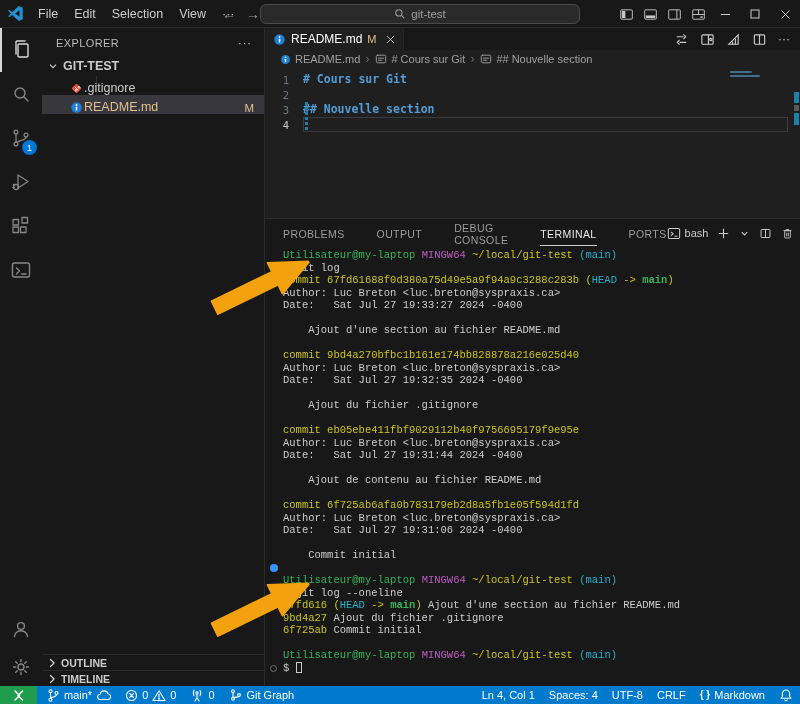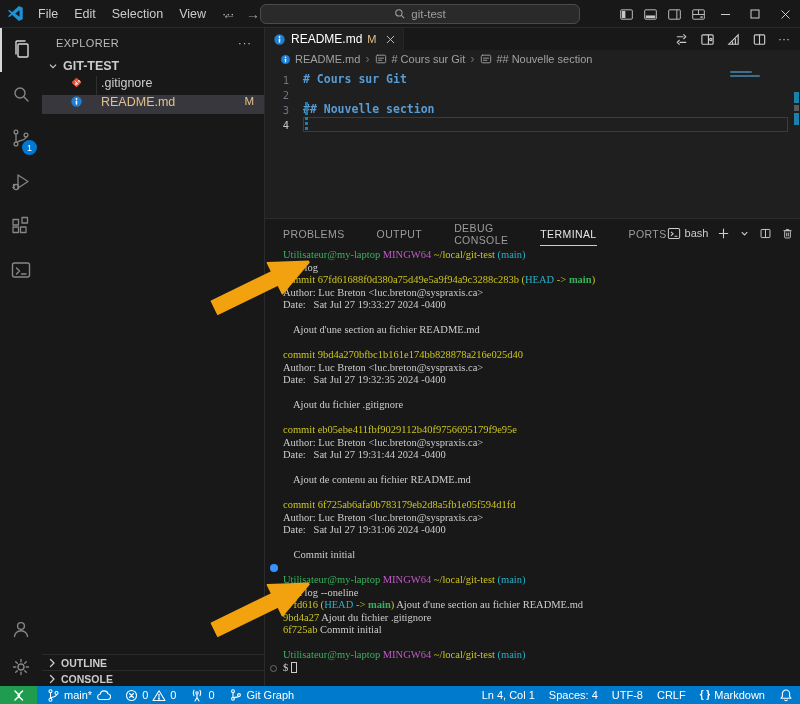--- a/index.html
+++ b/index.html
@@ -36,21 +36,21 @@
   .act.active{color:#d7d7d7;border-left:2px solid #d7d7d7}
   .act .badge{position:absolute;right:5px;bottom:5px;background:var(--badge_blue);color:#fff;
               border-radius:50%;width:15px;height:15px;font-size:9px;display:flex;align-items:center;justify-content:center}
   .act-spacer{flex:1}
 
   .sidebar{width:223px;background:#181818;border-right:1px solid #2b2b2b;display:flex;flex-direction:column;font-size:12.5px}
   .sb-head{display:flex;align-items:center;justify-content:space-between;padding:9px 12px 7px 14px;
            color:#bbbbbb;font-size:11px;letter-spacing:.4px}
   .sb-head .more{color:#cccccc;letter-spacing:1px}
   .sec-row{display:flex;align-items:center;gap:3px;height:20px;padding-left:4px;font-weight:bold;color:#cccccc}
-  .frow{display:flex;align-items:flex-start;gap:18px;height:19px;padding-left:28px;position:relative;color:#cccccc}
+  .frow{display:flex;align-items:flex-end;gap:1px;height:19px;padding-left:28px;position:relative;color:#cccccc}
   .frow.sel{background:#37373d}
   .frow .fname{flex:1}
   .frow.mod .fname,.frow.mod .fbadge{color:var(--modified)}
   .fbadge{padding-right:10px;font-size:11.5px}
   .indent-guide{position:absolute;left:54px;top:68px;width:1px;height:38px;background:#2f2f2f}
   .sb-bottom{margin-top:auto}
   .sb-sec{display:flex;align-items:center;gap:3px;height:16px;border-top:1px solid #2b2b2b;
           font-size:10.5px;font-weight:bold;color:#cccccc;padding-left:4px}
 
   .editorcol{flex:1;display:flex;flex-direction:column;min-width:0}
@@ -86,21 +86,21 @@
 
   
   .panel{height:468px;background:#181818;border-top:1px solid #2b2b2b;display:flex;flex-direction:column}
   .panel-head{height:28px;display:flex;align-items:center;flex:none}
   .ptabs{display:flex;align-items:center;gap:32px;padding-left:18px;font-size:10.5px;letter-spacing:.4px;color:#9d9d9d}
   .ptab{padding:7px 0 5px 0}
   .ptab.on{color:#e7e7e7;border-bottom:1px solid #cccccc}
   .pactions{margin-left:auto;display:flex;align-items:center;gap:9px;padding-right:12px;color:#cccccc}
   .pactions .shell{display:flex;align-items:flex-start;gap:4px;font-size:11px;color:#cccccc}
   .terminal{flex:1;position:relative;padding:2px 0 0 18px;overflow:hidden;background:#181818}
-  .tline{height:12.5px;line-height:12.5px;white-space:pre;font-family:Liberation Serif, serif;
+  .tline{height:12.5px;line-height:12.5px;white-space:pre;font-family:Liberation Mono, monospace;
          font-size:10.5px;color:var(--terminal_fg);position:relative}
   .tc-g{color:var(--terminal_green)} .tc-gb{color:var(--terminal_green);font-weight:bold}
   .tc-m{color:var(--terminal_magenta)} .tc-y{color:var(--terminal_yellow)}
   .tc-c{color:var(--terminal_cyan)} .tc-w{color:var(--terminal_fg)}
   .deco{position:absolute;left:-13px;top:2px;width:8px;height:8px;border-radius:50%}
   .deco.blue{background:var(--dot_blue)}
   .deco.circle{border:1px solid #6e6e6e;width:7px;height:7px;top:3px}
   .tcursor{display:inline-block;width:6px;height:11px;border:1px solid #cccccc;vertical-align:-2px}
 
   
@@ -294,21 +294,21 @@
               </svg>
             </span>
             <span>OUTLINE</span>
           </div>
           <div class="sb-sec">
             <span class="ic">
               <svg width="12" height="12" viewBox="0 0 12 12" fill="none" stroke="currentColor" stroke-width="1.3" stroke-linecap="round" stroke-linejoin="round">
                 <path d="m4.5 2.5 3.5 3.5-3.5 3.5"></path>
               </svg>
             </span>
-            <span>CONSOLE</span>
+            <span>TIMELINE</span>
           </div>
         </div>
     </div>
 
     <div class="editorcol">
       <div class="tabbar">
         <div class="tab">
           <span class="ic">
               <svg width="13" height="13" viewBox="0 0 14 14">
                 <circle cx="7" cy="7" r="5.6" fill="#1f7fd4"></circle>

